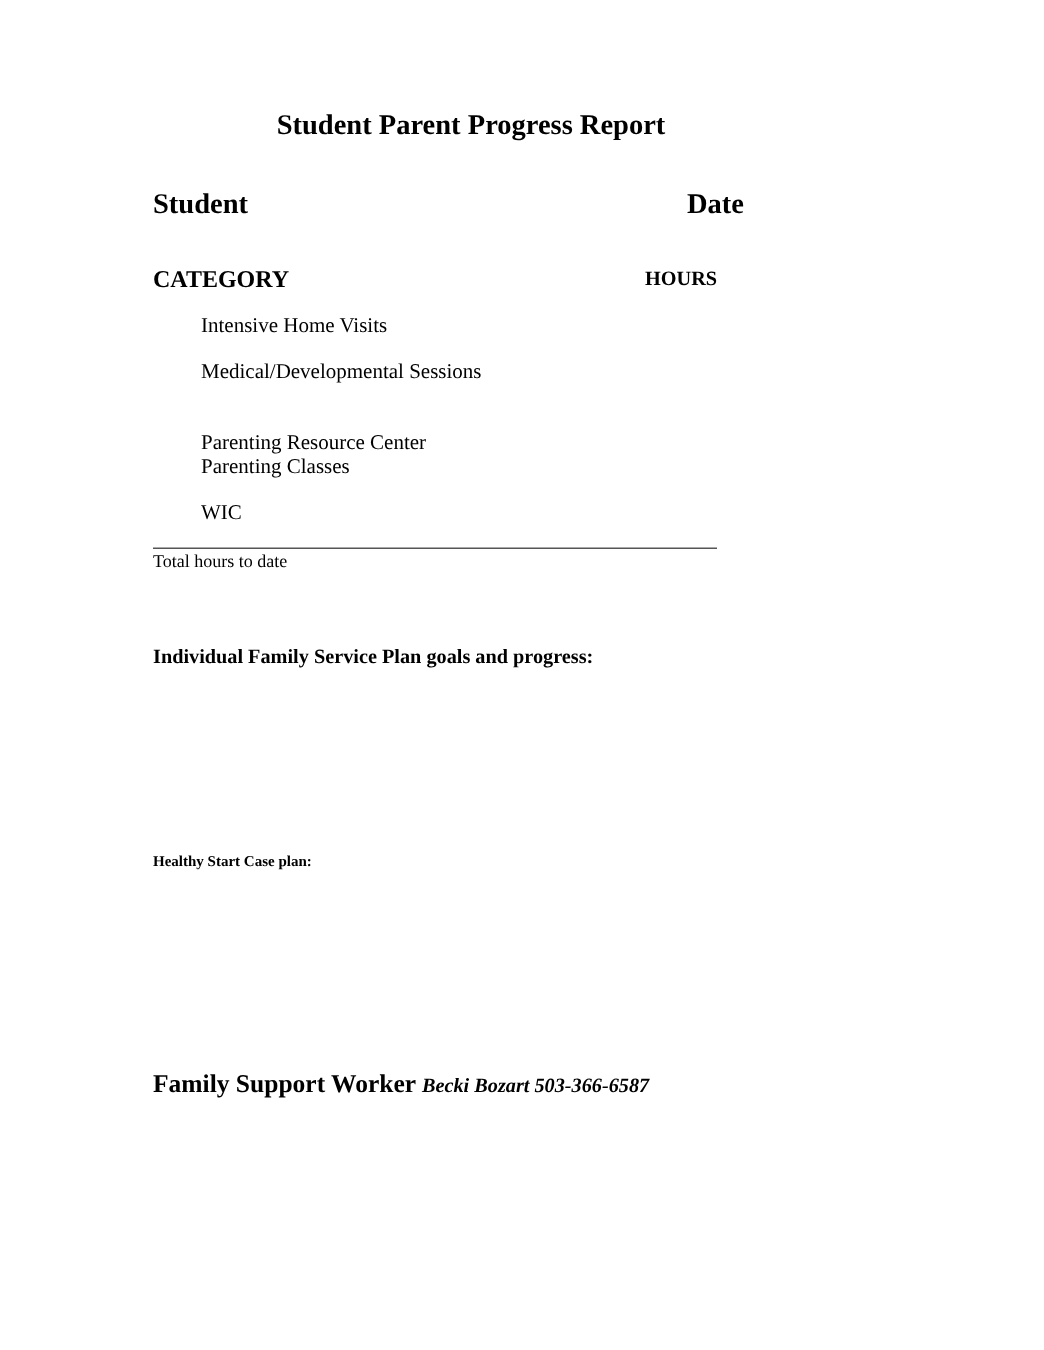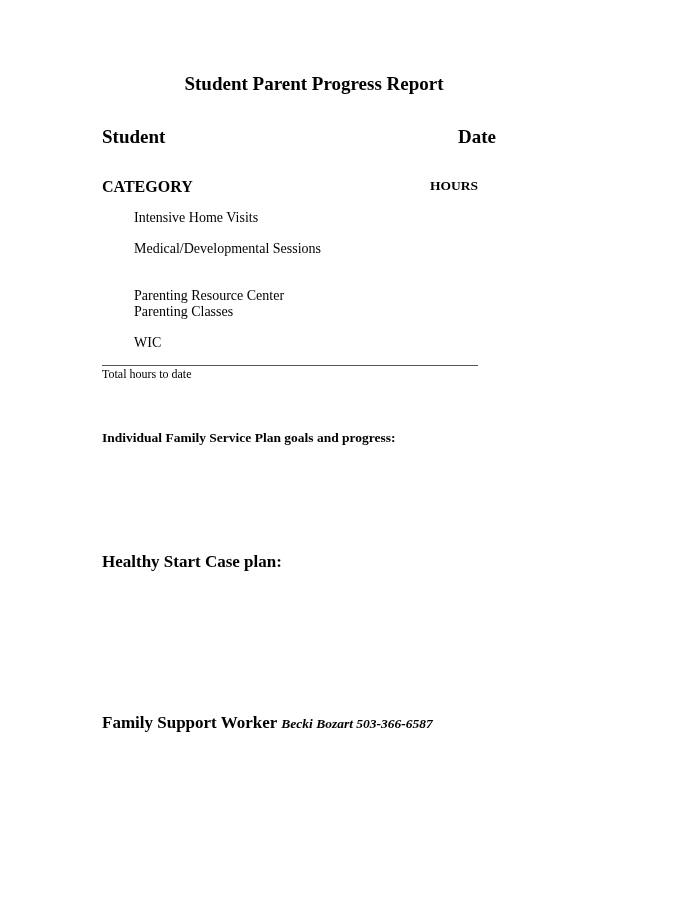--- a/index.html
+++ b/index.html
@@ -27,21 +27,21 @@
     .h-date { left: 426px; top: 126px; font-size: 19px; font-weight: bold; margin-left: 32px; }
     .col-cat { left: 102px; top: 178px; font-size: 16px; font-weight: bold; }
     .col-hours { left: 430px; top: 178px; font-size: 13.5px; font-weight: bold; }
     .row { left: 102px; font-size: 14px; margin-left: 32px; }
     .rule {
       position: absolute; left: 102px; width: 376px; top: 365px;
       height: 0; border-top: 1px solid #555555;
     }
     .total { left: 102px; top: 367px; font-size: 12px; }
     .sec1 { left: 102px; top: 430px; font-size: 13.5px; font-weight: bold; }
-    .sec2 { left: 102px; top: 552px; font-size: 17px; font-weight: bold; }
+    .sec2 { left: 102px; top: 569px; font-size: 10px; font-weight: bold; }
     .fsw { left: 102px; top: 713px; font-size: 17px; font-weight: bold; }
     .fsw .name { font-size: 13.5px; font-style: italic; font-weight: bold; margin-top: 17px; }
   </style>
 </head>
 <body>
 
 <div class="abs title">
   <span>Student Parent Progress Report</span>
 </div>
 

